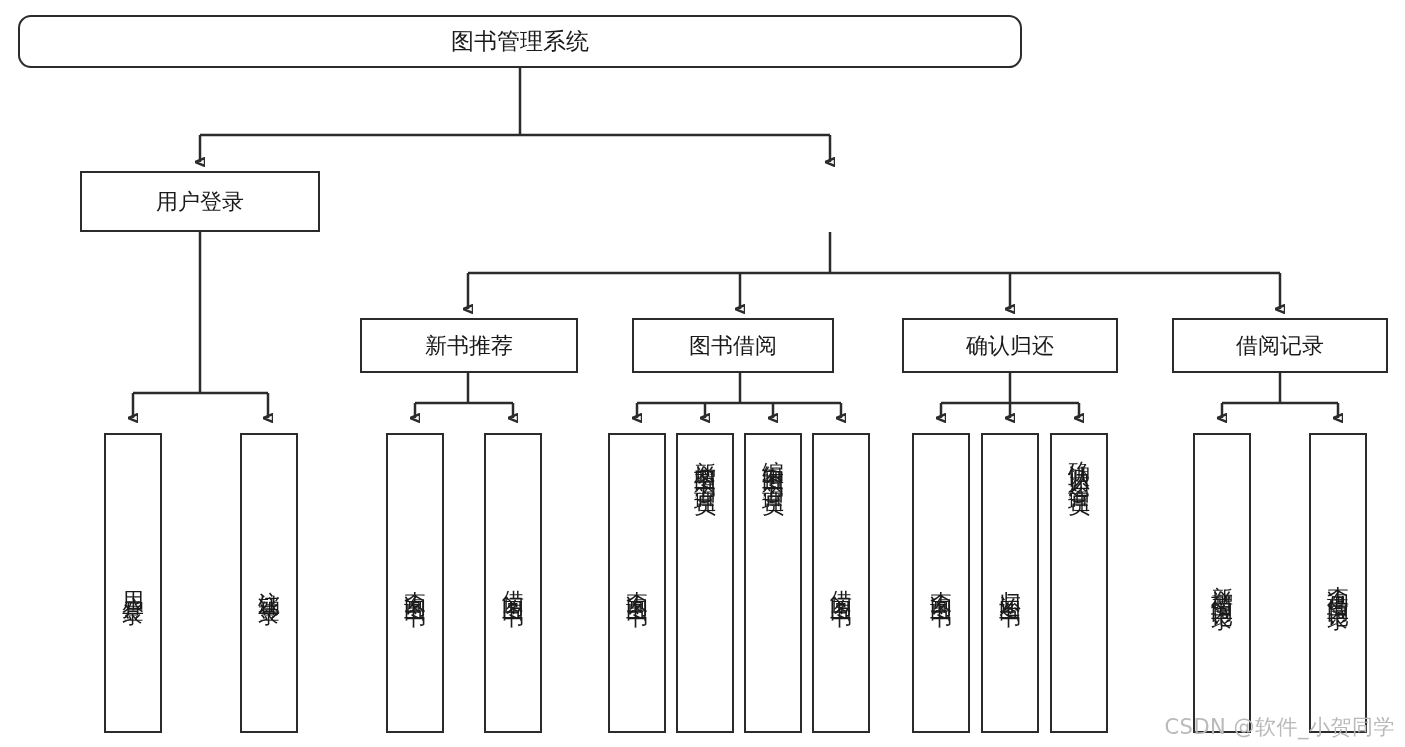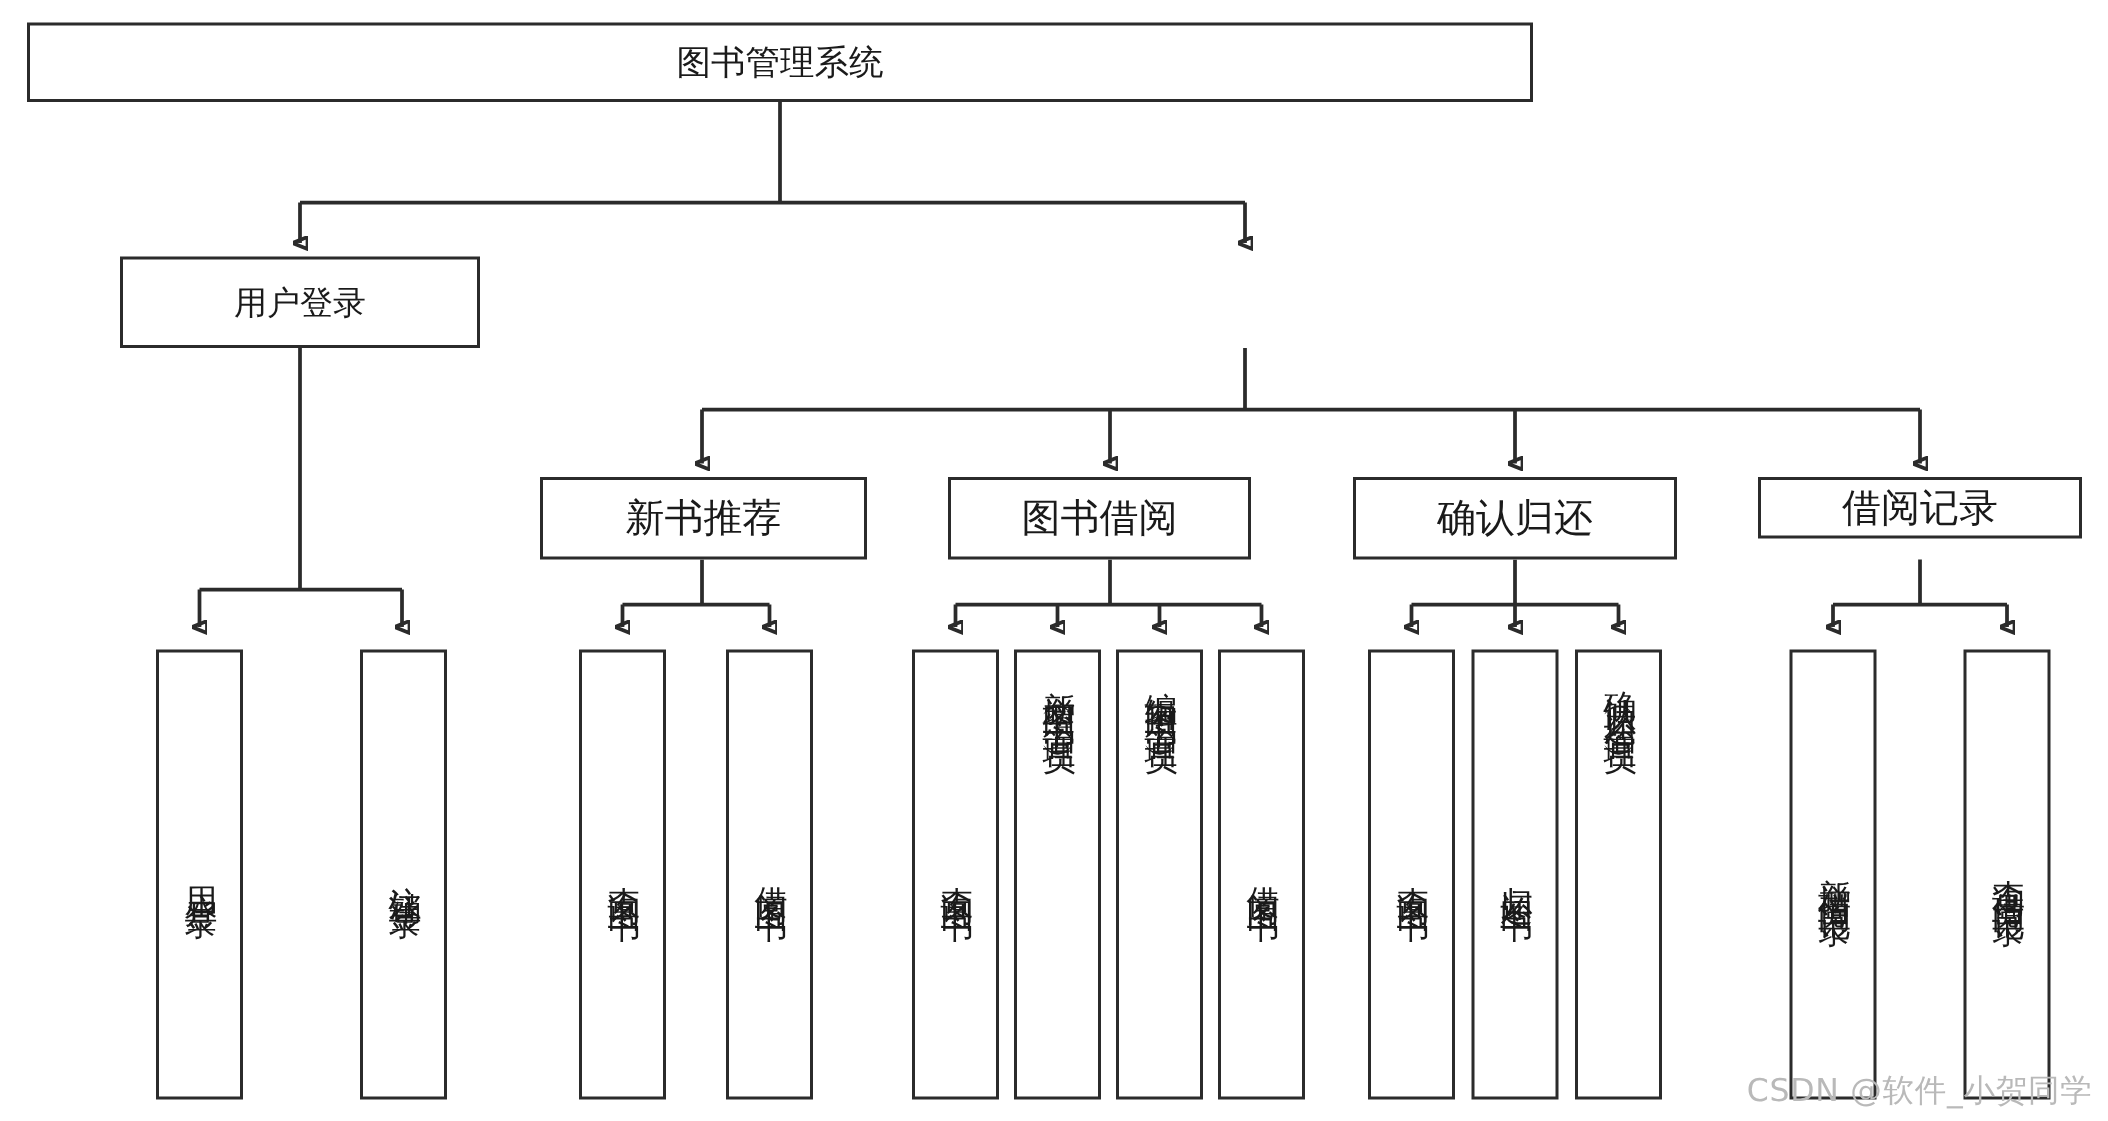--- a/index.html
+++ b/index.html
@@ -31,21 +31,21 @@
     justify-content: center;
     color: #1a1a1a;
   }
   .node.root {
     font-size: 23px;
   }
   .node.lvl2 {
     font-size: 22px;
   }
   .node.lvl3 {
-    font-size: 26px;
+    font-size: 22px;
   }
   .leaf {
     position: absolute;
     box-sizing: border-box;
     background: #ffffff;
     border: 2.5px solid #2b2b2b;
     color: #1a1a1a;
     font-size: 22px;
     display: flex;
     justify-content: center;
@@ -138,38 +138,38 @@
     <line x1="941" y1="403" x2="941" y2="418" marker-end="url(#arrow)"></line>
     <line x1="1010" y1="403" x2="1010" y2="418" marker-end="url(#arrow)"></line>
     <line x1="1079" y1="403" x2="1079" y2="418" marker-end="url(#arrow)"></line>
 
     <line x1="1280" y1="373" x2="1280" y2="403"></line>
     <line x1="1222" y1="403" x2="1338" y2="403"></line>
     <line x1="1222" y1="403" x2="1222" y2="418" marker-end="url(#arrow)"></line>
     <line x1="1338" y1="403" x2="1338" y2="418" marker-end="url(#arrow)"></line>
   </svg>
 
-  <div class="node root" style="left:18px; top:15px; width:1004px; height:53px;">
+  <div class="node root" style="left:18px; top:15px; width:1004px; height:53px;border-radius:13px;">
     <span>图书管理系统</span>
   </div>
 
   <div class="node lvl2" style="left:80px; top:171px; width:240px; height:61px;">
     <span>用户登录</span>
   </div>
 
   <div class="node lvl3" style="left:360px; top:318px; width:218px; height:55px;">
     <span>新书推荐</span>
   </div>
   <div class="node lvl3" style="left:632px; top:318px; width:202px; height:55px;">
     <span>图书借阅</span>
   </div>
   <div class="node lvl3" style="left:902px; top:318px; width:216px; height:55px;">
     <span>确认归还</span>
   </div>
-  <div class="node lvl3" style="left:1172px; top:318px; width:216px; height:41px;">
+  <div class="node lvl3" style="left:1172px; top:318px; width:216px; height:55px;">
     <span>借阅记录</span>
   </div>
 
   <div class="leaf center-v" style="left:104px; top:433px; width:58px; height:300px;">
     <span class="vtext">用户登录</span>
   </div>
   <div class="leaf center-v" style="left:240px; top:433px; width:58px; height:300px;">
     <span class="vtext">注销登录</span>
   </div>
 

